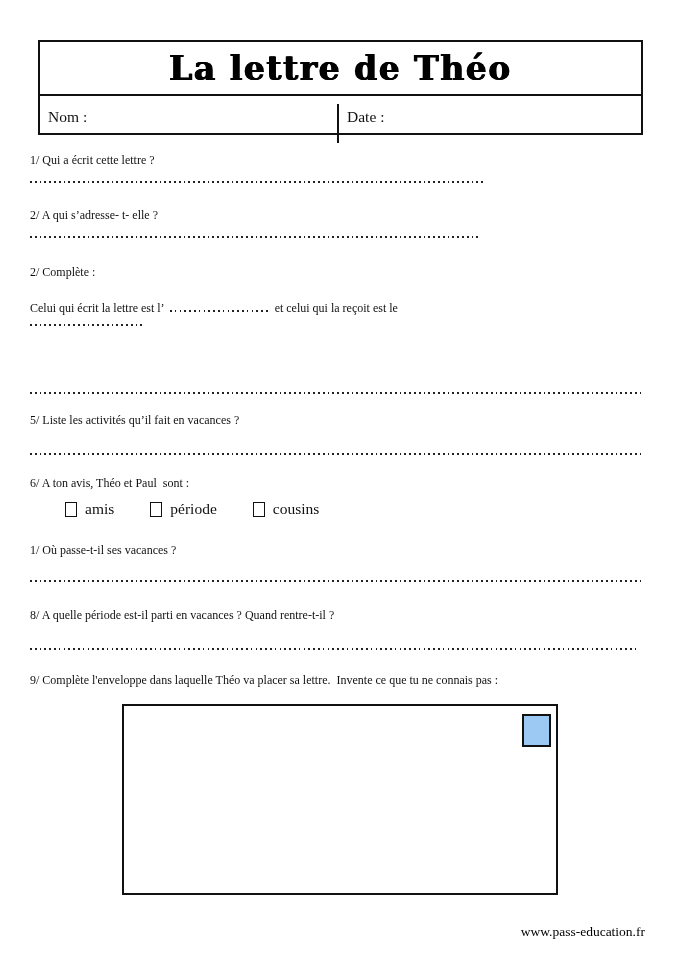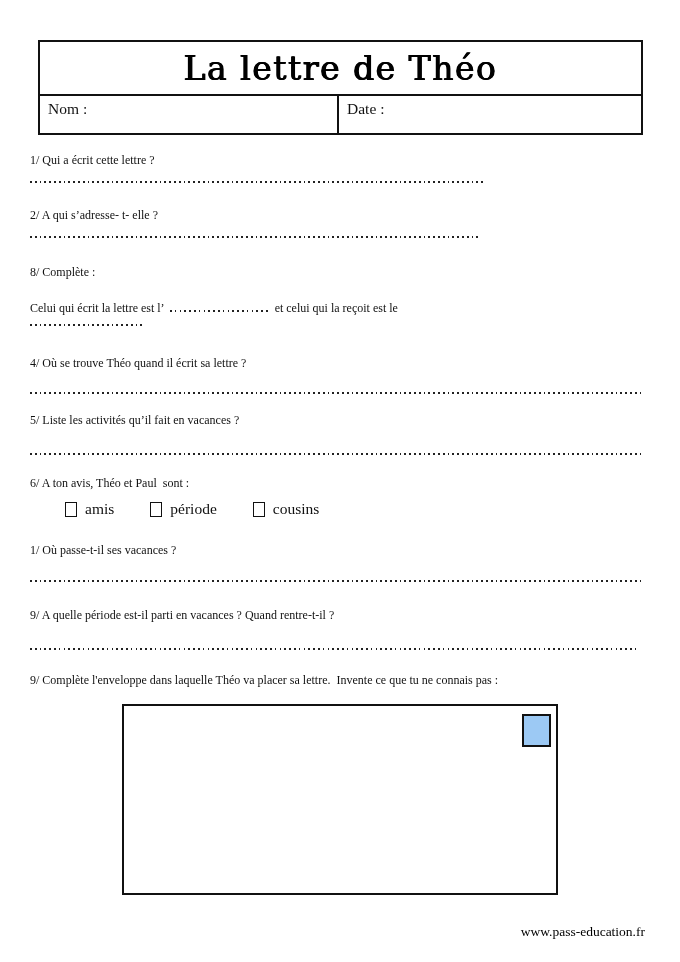--- a/index.html
+++ b/index.html
@@ -10,25 +10,25 @@
   
   .header-table{
     position:absolute;top:40px;left:38px;width:605px;height:95px;
     border:2px solid #111;box-sizing:border-box;
   }
   .title-row{
     height:54px;border-bottom:2px solid #111;box-sizing:border-box;
     display:flex;align-items:center;justify-content:center;
   }
   .title-row h1{
-    margin:0;font-family:"DejaVu Serif", serif;font-weight:400;
+    margin:0;font-family:"DejaVu Serif", serif;font-weight:700;
     font-size:33px;letter-spacing:1.5px;color:#000;
     text-shadow:0.6px 0 #000, -0.6px 0 #000;
   }
-  .meta-row{display:flex;height:39px;}
+  .meta-row{display:flex;height:39px;margin-top:8px;}
   .meta-cell{
     box-sizing:border-box;padding:4px 8px;font-size:15.5px;
   }
   .name-cell{width:299px;border-right:2px solid #111;}
   .date-cell{flex:1;border-radius:7px;}
   
   .q{
     position:absolute;left:30px;right:35px;
     font-size:12px;line-height:20px;white-space:pre-wrap;
   }
@@ -82,25 +82,24 @@
       </div>
     </div>
   </div>
 
   <div class="q" style="top:150px">1/ Qui a écrit cette lettre ?</div>
   <div class="dotline" style="top:181px;width:455px"></div>
 
   <div class="q" style="top:205px">2/ A qui s’adresse- t- elle ?</div>
   <div class="dotline" style="top:236px;width:450px"></div>
 
-  <div class="q" style="top:262px">8/ Complète :</div>
+  <div class="q" style="top:262px">2/ Complète :</div>
   <div class="q" style="top:298px"><span>Celui qui écrit la lettre est l’</span><span class="inline-dots"></span><span>et celui qui la reçoit est le</span></div>
   <div class="dotline" style="top:324px;width:115px"></div>
 
-  <div class="q" style="top:353px">4/ Où se trouve Théo quand il écrit sa lettre ?</div>
   <div class="dotline" style="top:392px;width:613px"></div>
 
   <div class="q" style="top:410px">5/ Liste les activités qu’il fait en vacances ?</div>
   <div class="dotline" style="top:453px;width:613px"></div>
 
   <div class="q" style="top:473px">6/ A ton avis, Théo et Paul  sont :</div>
   <div class="checkbox-row">
     <span class="opt">
       <span class="cb"></span>
       <span>amis</span>
@@ -111,21 +110,21 @@
     </span>
     <span class="opt">
       <span class="cb"></span>
       <span>cousins</span>
     </span>
   </div>
 
   <div class="q" style="top:540px">1/ Où passe-t-il ses vacances ?</div>
   <div class="dotline" style="top:580px;width:613px"></div>
 
-  <div class="q" style="top:605px">9/ A quelle période est-il parti en vacances ? Quand rentre-t-il ?</div>
+  <div class="q" style="top:605px">8/ A quelle période est-il parti en vacances ? Quand rentre-t-il ?</div>
   <div class="dotline" style="top:648px;width:608px"></div>
 
   <div class="q" style="top:670px">9/ Complète l'enveloppe dans laquelle Théo va placer sa lettre.  Invente ce que tu ne connais pas :</div>
 
   <div class="envelope">
     <div class="stamp" style="background: rgb(156, 201, 244);"></div>
   </div>
 
   <div class="footer">www.pass-education.fr</div>
 

